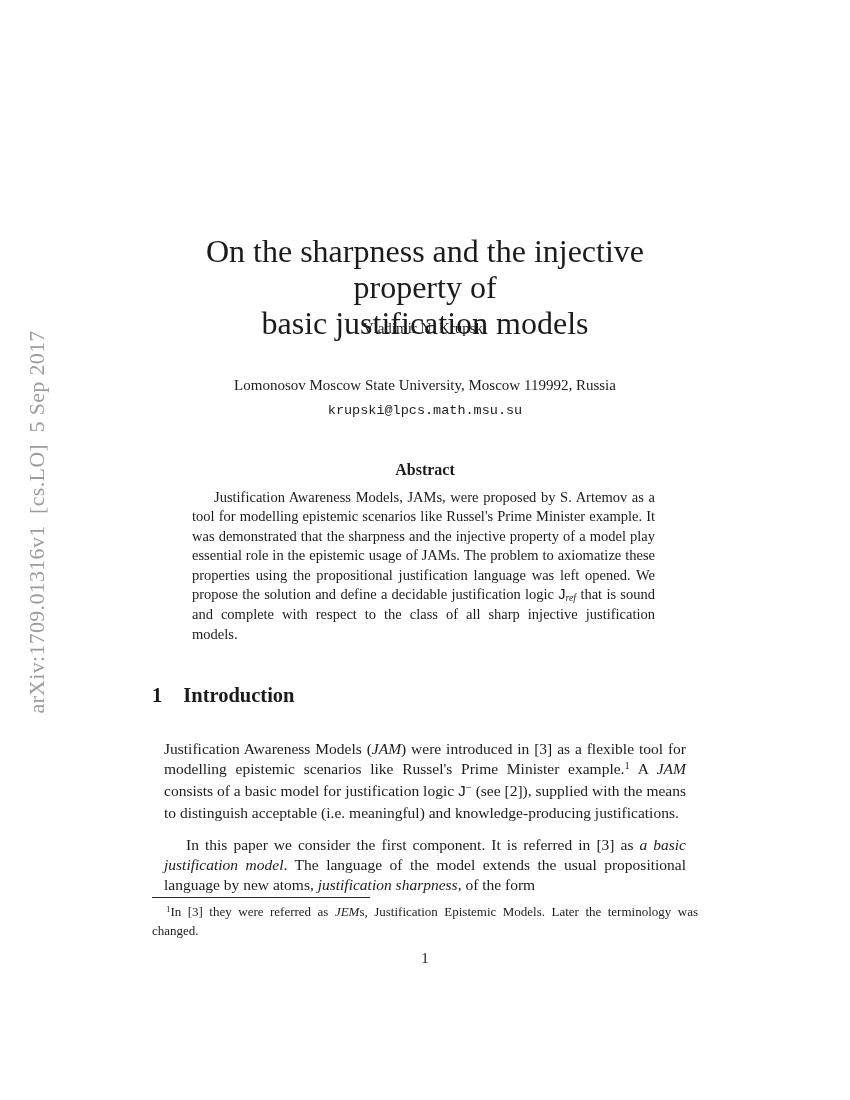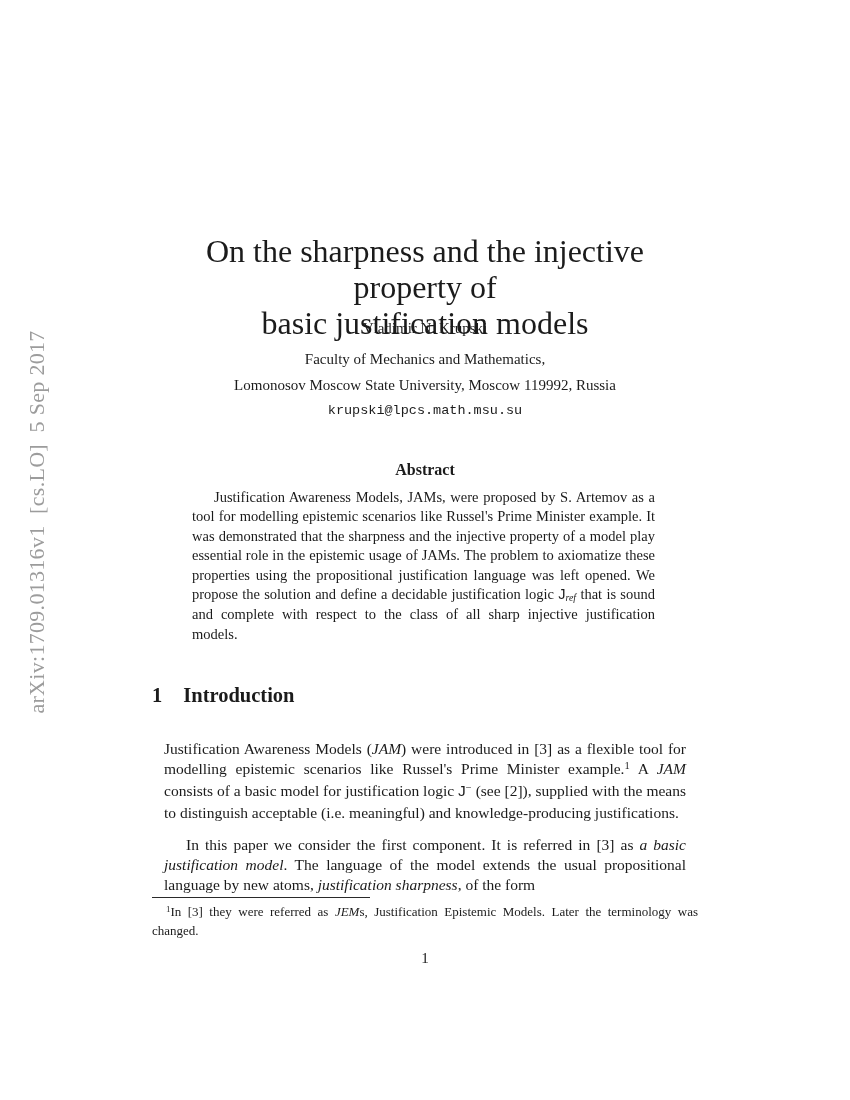--- a/index.html
+++ b/index.html
@@ -141,21 +141,20 @@
 <div class="page">
 
   <div class="watermark">arXiv:1709.01316v1  [cs.LO]  5 Sep 2017</div>
 
   <h1 class="title">
     <span class="tline">On the sharpness and the injective property of</span>
     <span class="tline">basic justification models</span>
   </h1>
 
   <div class="author">Vladimir N. Krupski</div>
-  <div class="affil affil1">Faculty of Mechanics and Mathematics,</div>
   <div class="affil affil2">Lomonosov Moscow State University, Moscow 119992, Russia</div>
   <div class="email">krupski@lpcs.math.msu.su</div>
 
   <div class="abs-head">Abstract</div>
   <div class="abs-body"><span>Justification Awareness Models, JAMs, were proposed by S. Artemov as a tool for modelling epistemic scenarios like Russel's Prime Minister example. It was demonstrated that the sharpness and the injective property of a model play essential role in the epistemic usage of JAMs. The problem to axiomatize these properties using the propositional justification language was left opened. We propose the solution and define a decidable justification logic </span><span class="s-sf">J</span><span class="s-sub s-i">ref</span><span> that is sound and complete with respect to the class of all sharp injective justification models.</span></div>
 
   <div class="sec-head">
     <span class="sec-num">1</span><span class="sec-title">Introduction</span>
   </div>
 

